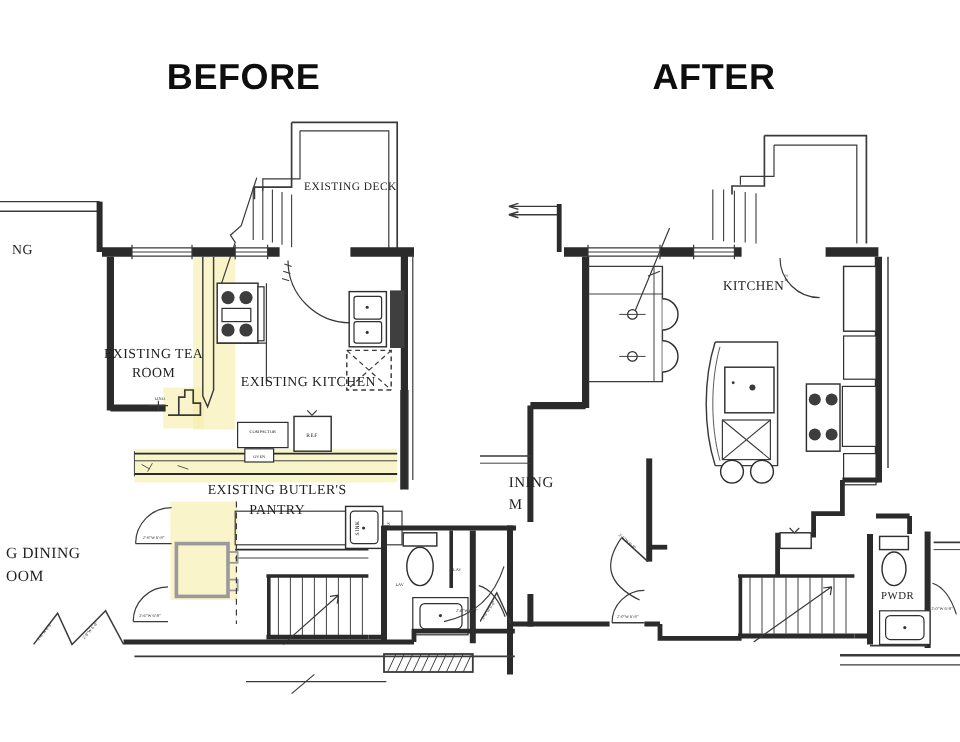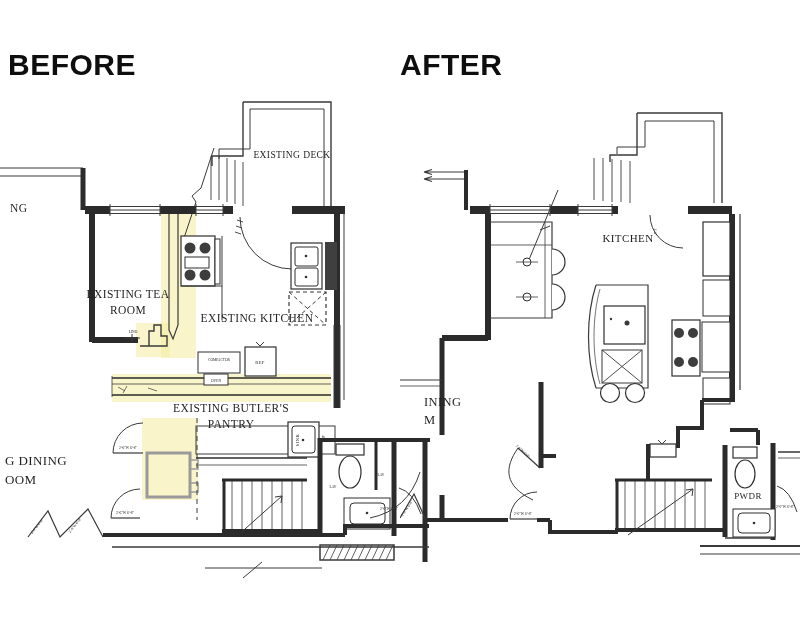--- a/index.html
+++ b/index.html
@@ -1,18 +1,18 @@
 <!DOCTYPE html>
 <html><head>
 <meta charset="utf-8">
 <style>
   html,body{margin:0;padding:0;}
   body{width:800px;height:618px;background:#ffffff;position:relative;overflow:hidden;
        font-family:"Liberation Serif", serif;}
-  .title{position:absolute;top:48px;height:40px;text-align:left;
+  .title{position:absolute;top:48px;height:40px;text-align:center;
          font-family:"Liberation Sans", sans-serif;font-weight:800;font-size:30px;
          letter-spacing:.5px;color:#0e0e0e;}
   #title-before{left:8px;width:390px;}
   #title-after{left:400px;width:390px;}
   svg{position:absolute;top:90px;}
   #plan-before{left:0px;}
   #plan-after{left:400px;}
   svg text{font-family:"Liberation Serif", serif;fill:#1f1f1f;letter-spacing:.4px;}
   .room-lbl{font-size:11.5px;}
   .sm-lbl{font-size:3.6px;letter-spacing:0;}

